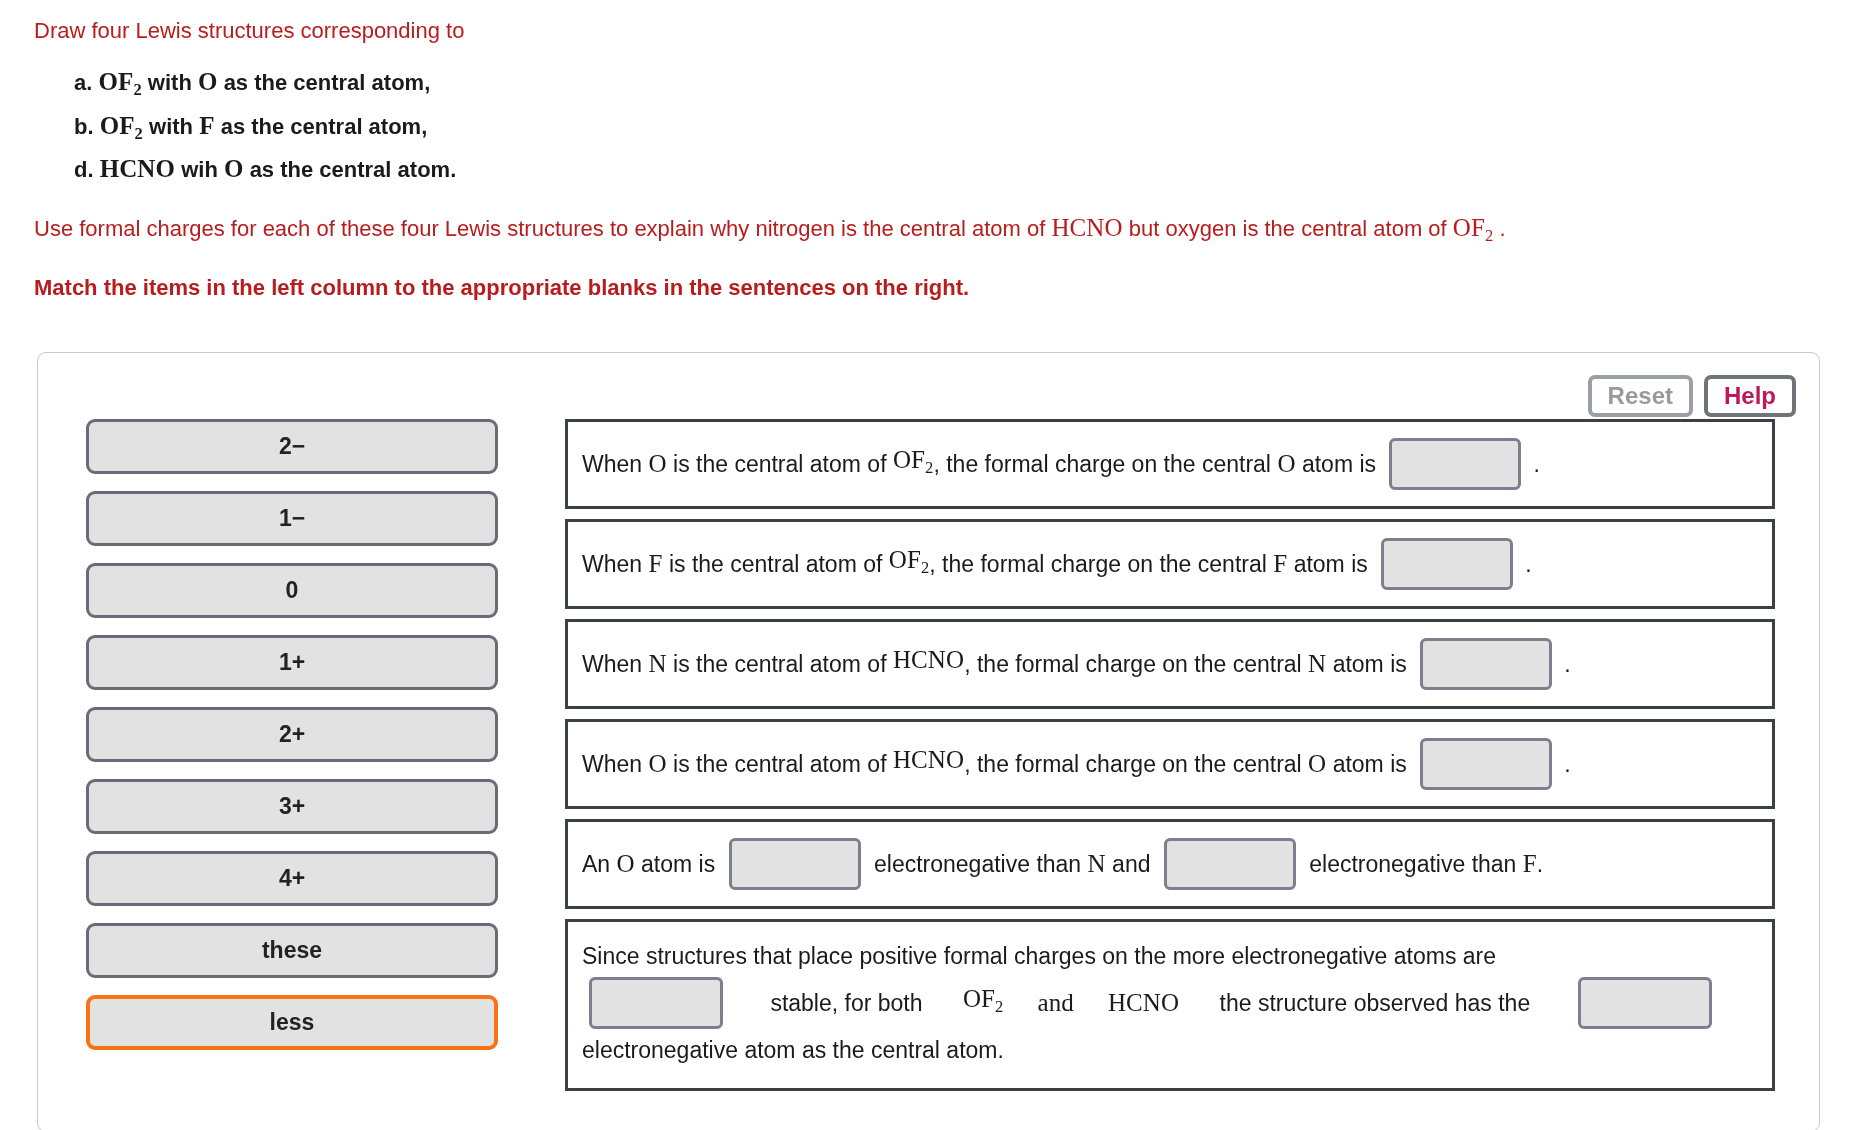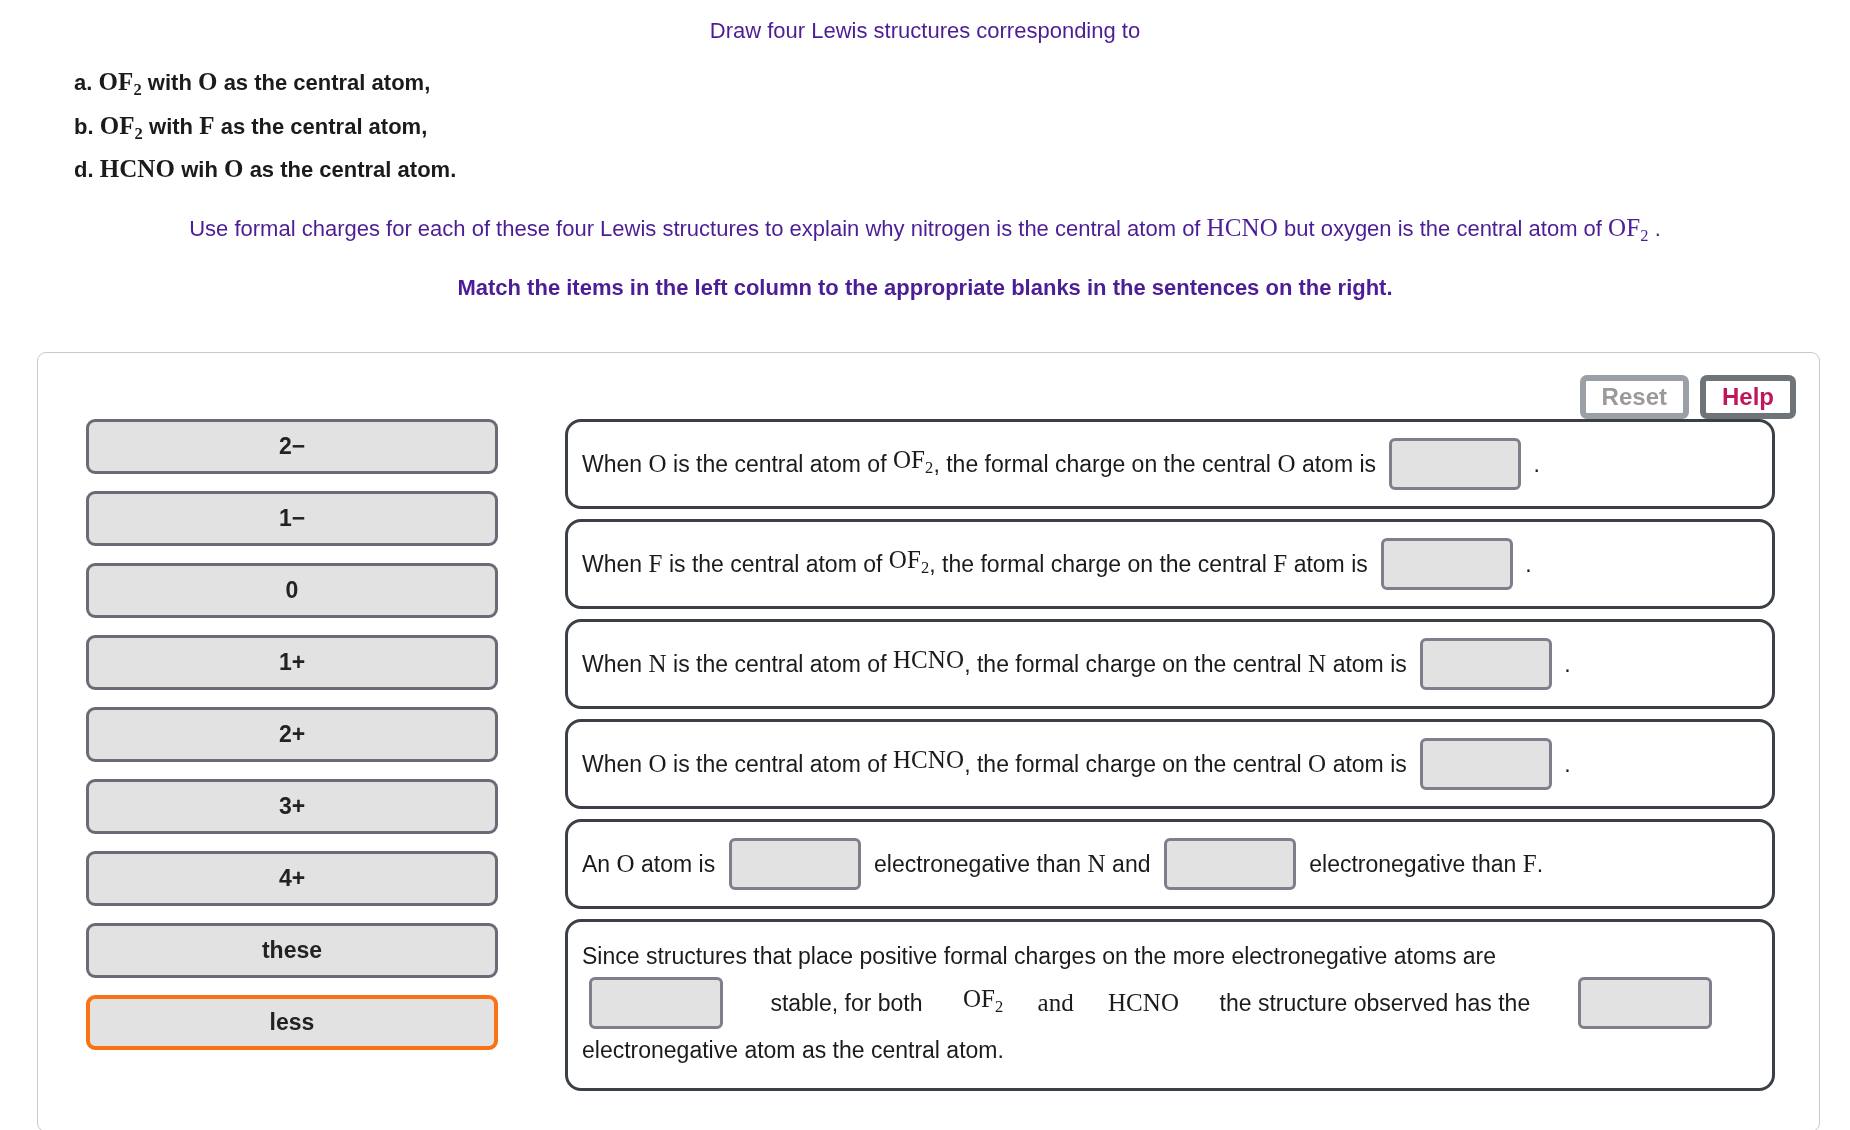--- a/index.html
+++ b/index.html
@@ -11,22 +11,21 @@
     color: #1b1b1b;
     overflow: hidden;
   }
   .page { position: relative; width: 1850px; height: 1130px; }
 
   
   .prompt { padding: 0 34px; }
   .prompt-line {
     font-size: 22px;
     line-height: 30px;
-    color: #4c1d95;
-    text-align: center;
+    color: #b91c1c;
   }
   .prompt-intro { margin-top: 16px; }
   .mol {
     font-family: "Liberation Serif", serif;
     font-size: 25px;
     letter-spacing: .1px;
   }
   .mol sub {
     font-size: 0.66em;
     vertical-align: -0.28em;
@@ -49,21 +48,21 @@
 
   
   .toolbar {
     position: absolute;
     right: 23px; top: 22px;
     display: flex; gap: 11px;
   }
   .tool-btn {
     min-width: 92px;
     height: 42px;
-    border: 6px solid #22c55e;
+    border: 4px solid #22c55e;
     border-radius: 7px;
     background: #ffffff;
     font-family: "Liberation Sans", sans-serif;
     font-size: 24px;
     font-weight: bold;
     display: flex; align-items: center; justify-content: center;
     padding: 16px 16px;
     cursor: pointer;
     user-select: none;
   }
@@ -98,21 +97,21 @@
   .chip.selected { border: 4px solid #f97316; }
 
   .sentences {
     position: absolute;
     left: 527px; top: 0;
     width: 1210px;
   }
   .sbox {
     width: 1210px;
     border: 3px solid #3b4046;
-    border-radius: 16px;
+    border-radius: 0;
     background: #ffffff;
     margin-bottom: 10px;
     padding: 16px 14px;
     display: flex;
     align-items: center;
     min-height: 76px;
   }
   .sbox.tall {
     min-height: 172px;
     align-items: flex-start;

